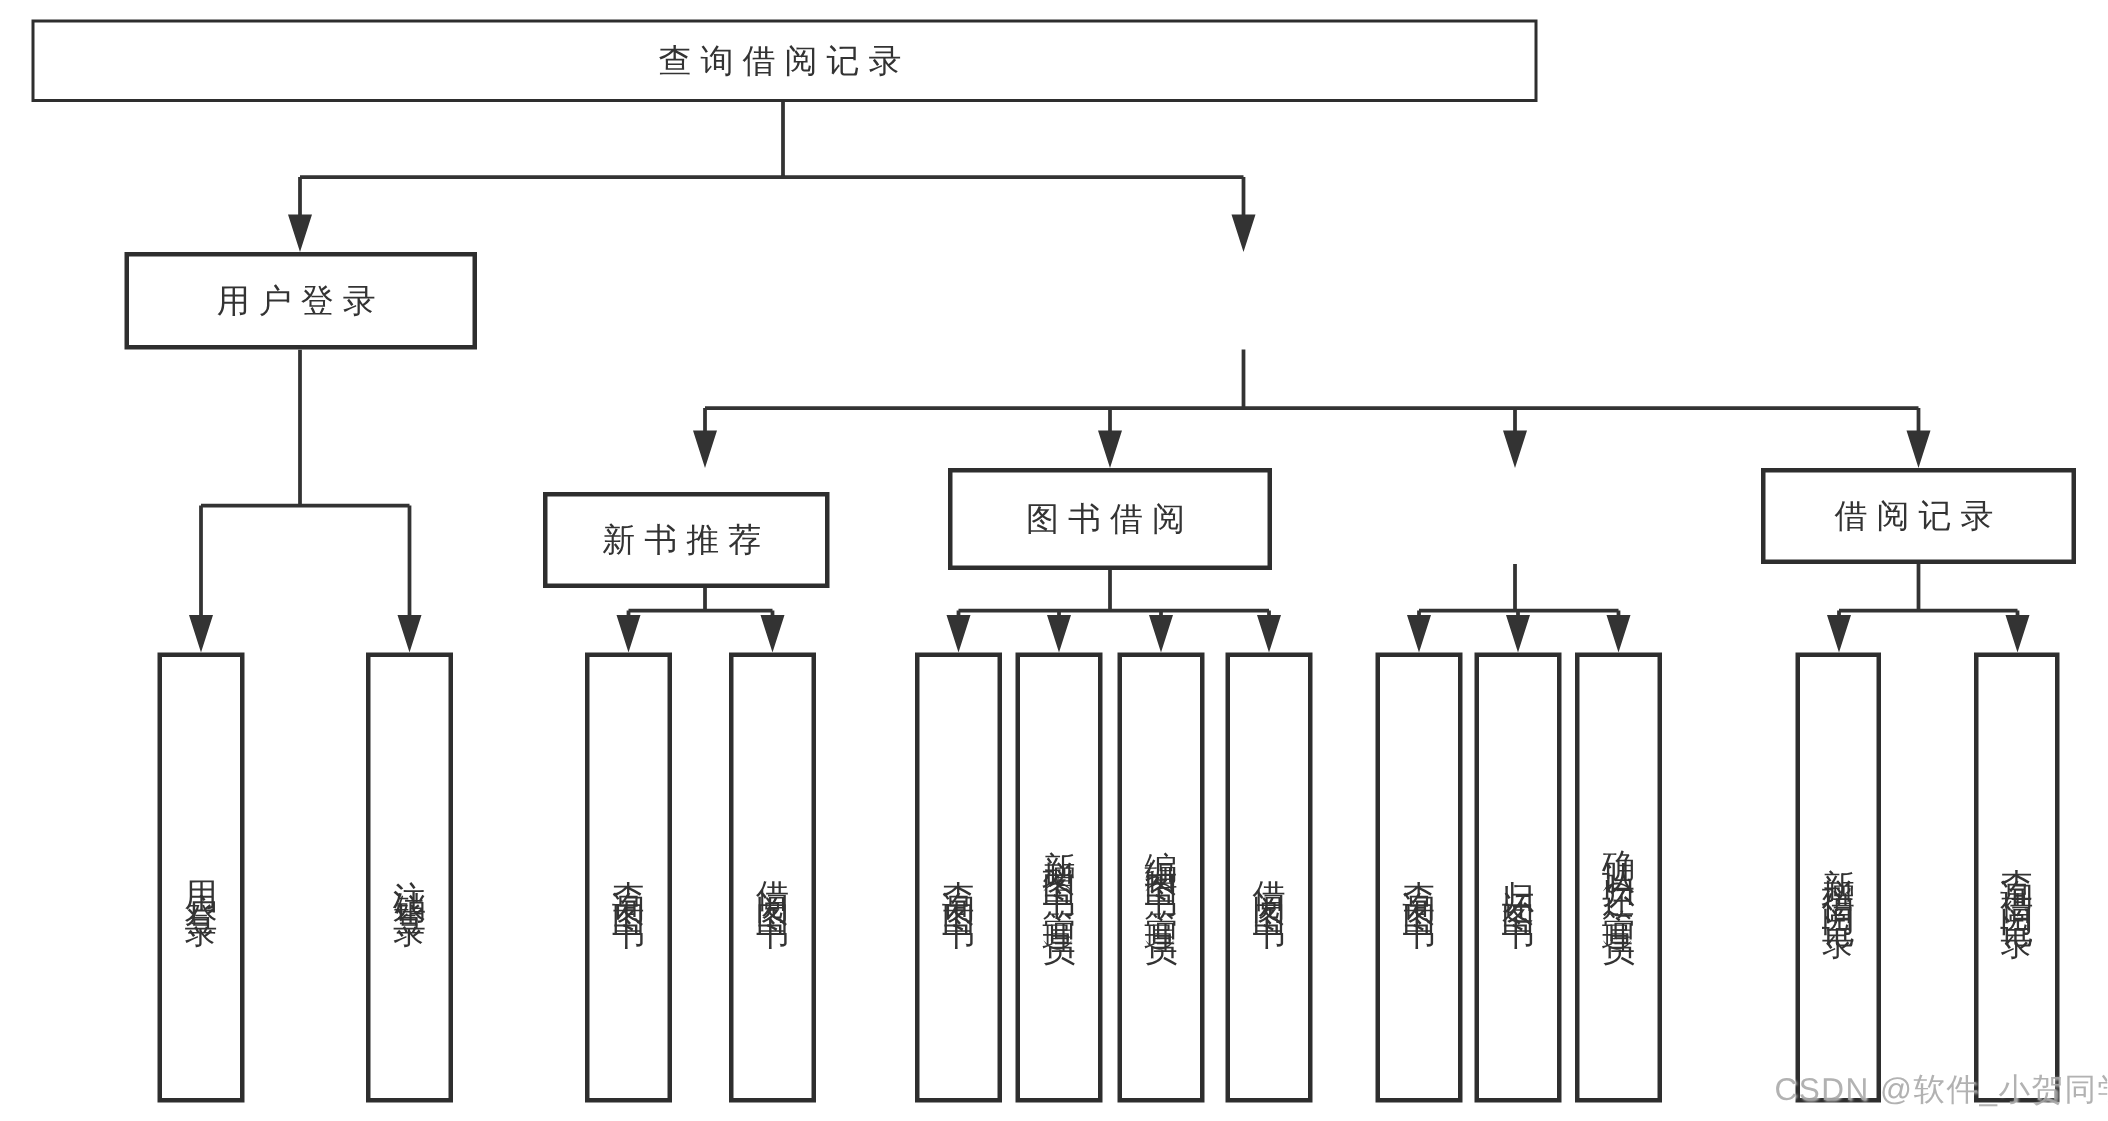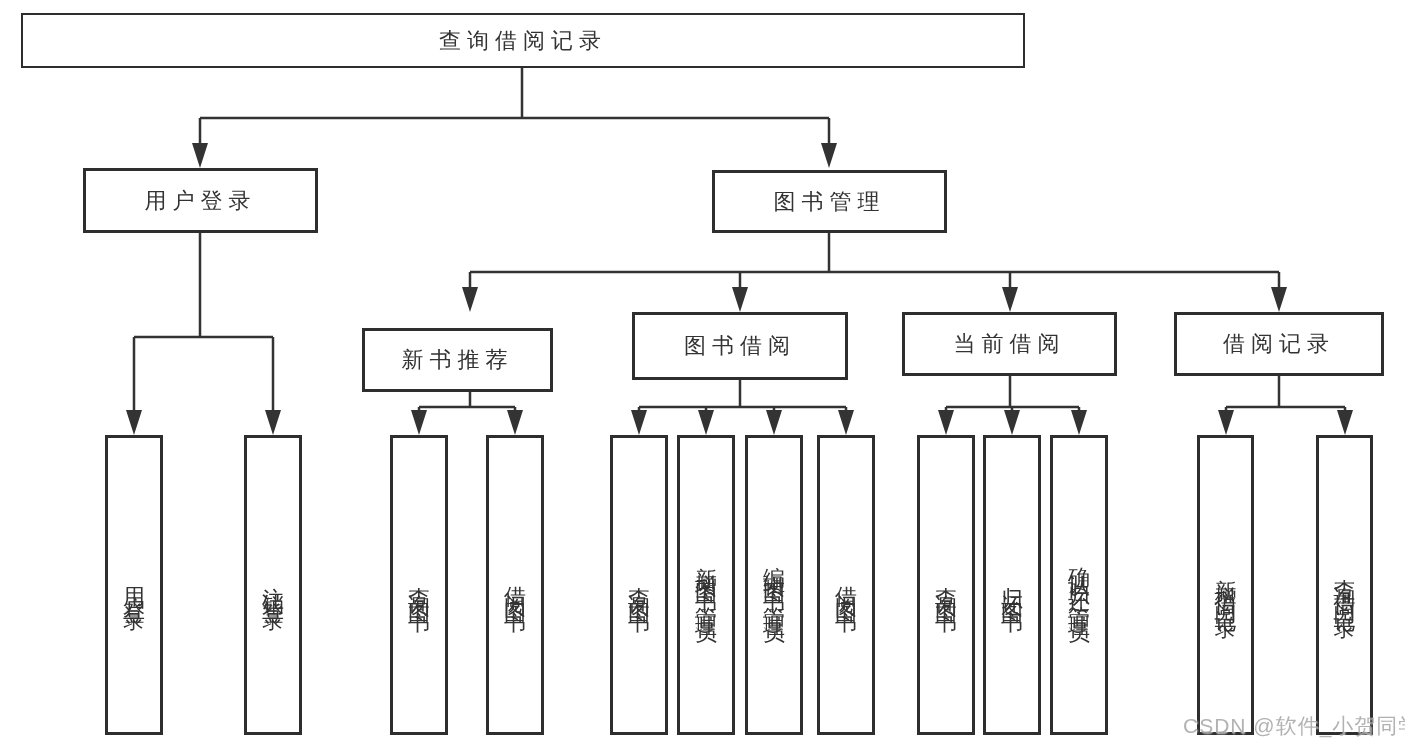--- a/index.html
+++ b/index.html
@@ -52,25 +52,23 @@
       M631 410 L647 410 L639 435 Z  M698 410 L714 410 L706 435 Z
       M766 410 L782 410 L774 435 Z  M838 410 L854 410 L846 435 Z
       M938 410 L954 410 L946 435 Z  M1004 410 L1020 410 L1012 435 Z
       M1071 410 L1087 410 L1079 435 Z  M1218 410 L1234 410 L1226 435 Z
       M1337 410 L1353 410 L1345 435 Z"></path>
   </svg>
 
   <div class="node root" style="left:21px;top:13px;width:1004px;height:55px">查询借阅记录</div>
 
   <div class="node" style="left:83px;top:168px;width:235px;height:65px">用户登录</div>
-  <div class="node" style="left:712px;top:170px;width:235px;height:63px">图书管理</div>
 
   <div class="node" style="left:362px;top:328px;width:191px;height:64px">新书推荐</div>
   <div class="node" style="left:632px;top:312px;width:216px;height:68px">图书借阅</div>
-  <div class="node" style="left:902px;top:312px;width:215px;height:64px">当前借阅</div>
   <div class="node" style="left:1174px;top:312px;width:210px;height:64px">借阅记录</div>
 
   <div class="node v" style="left:105px;top:435px;width:58px;height:300px">用户登录</div>
   <div class="node v" style="left:244px;top:435px;width:58px;height:300px">注销登录</div>
 
   <div class="node v" style="left:390px;top:435px;width:58px;height:300px">查询图书</div>
   <div class="node v" style="left:486px;top:435px;width:58px;height:300px">借阅图书</div>
 
   <div class="node v" style="left:610px;top:435px;width:58px;height:300px">查询图书</div>
   <div class="node v" style="left:677px;top:435px;width:58px;height:300px">新增图书（管理员）</div>

